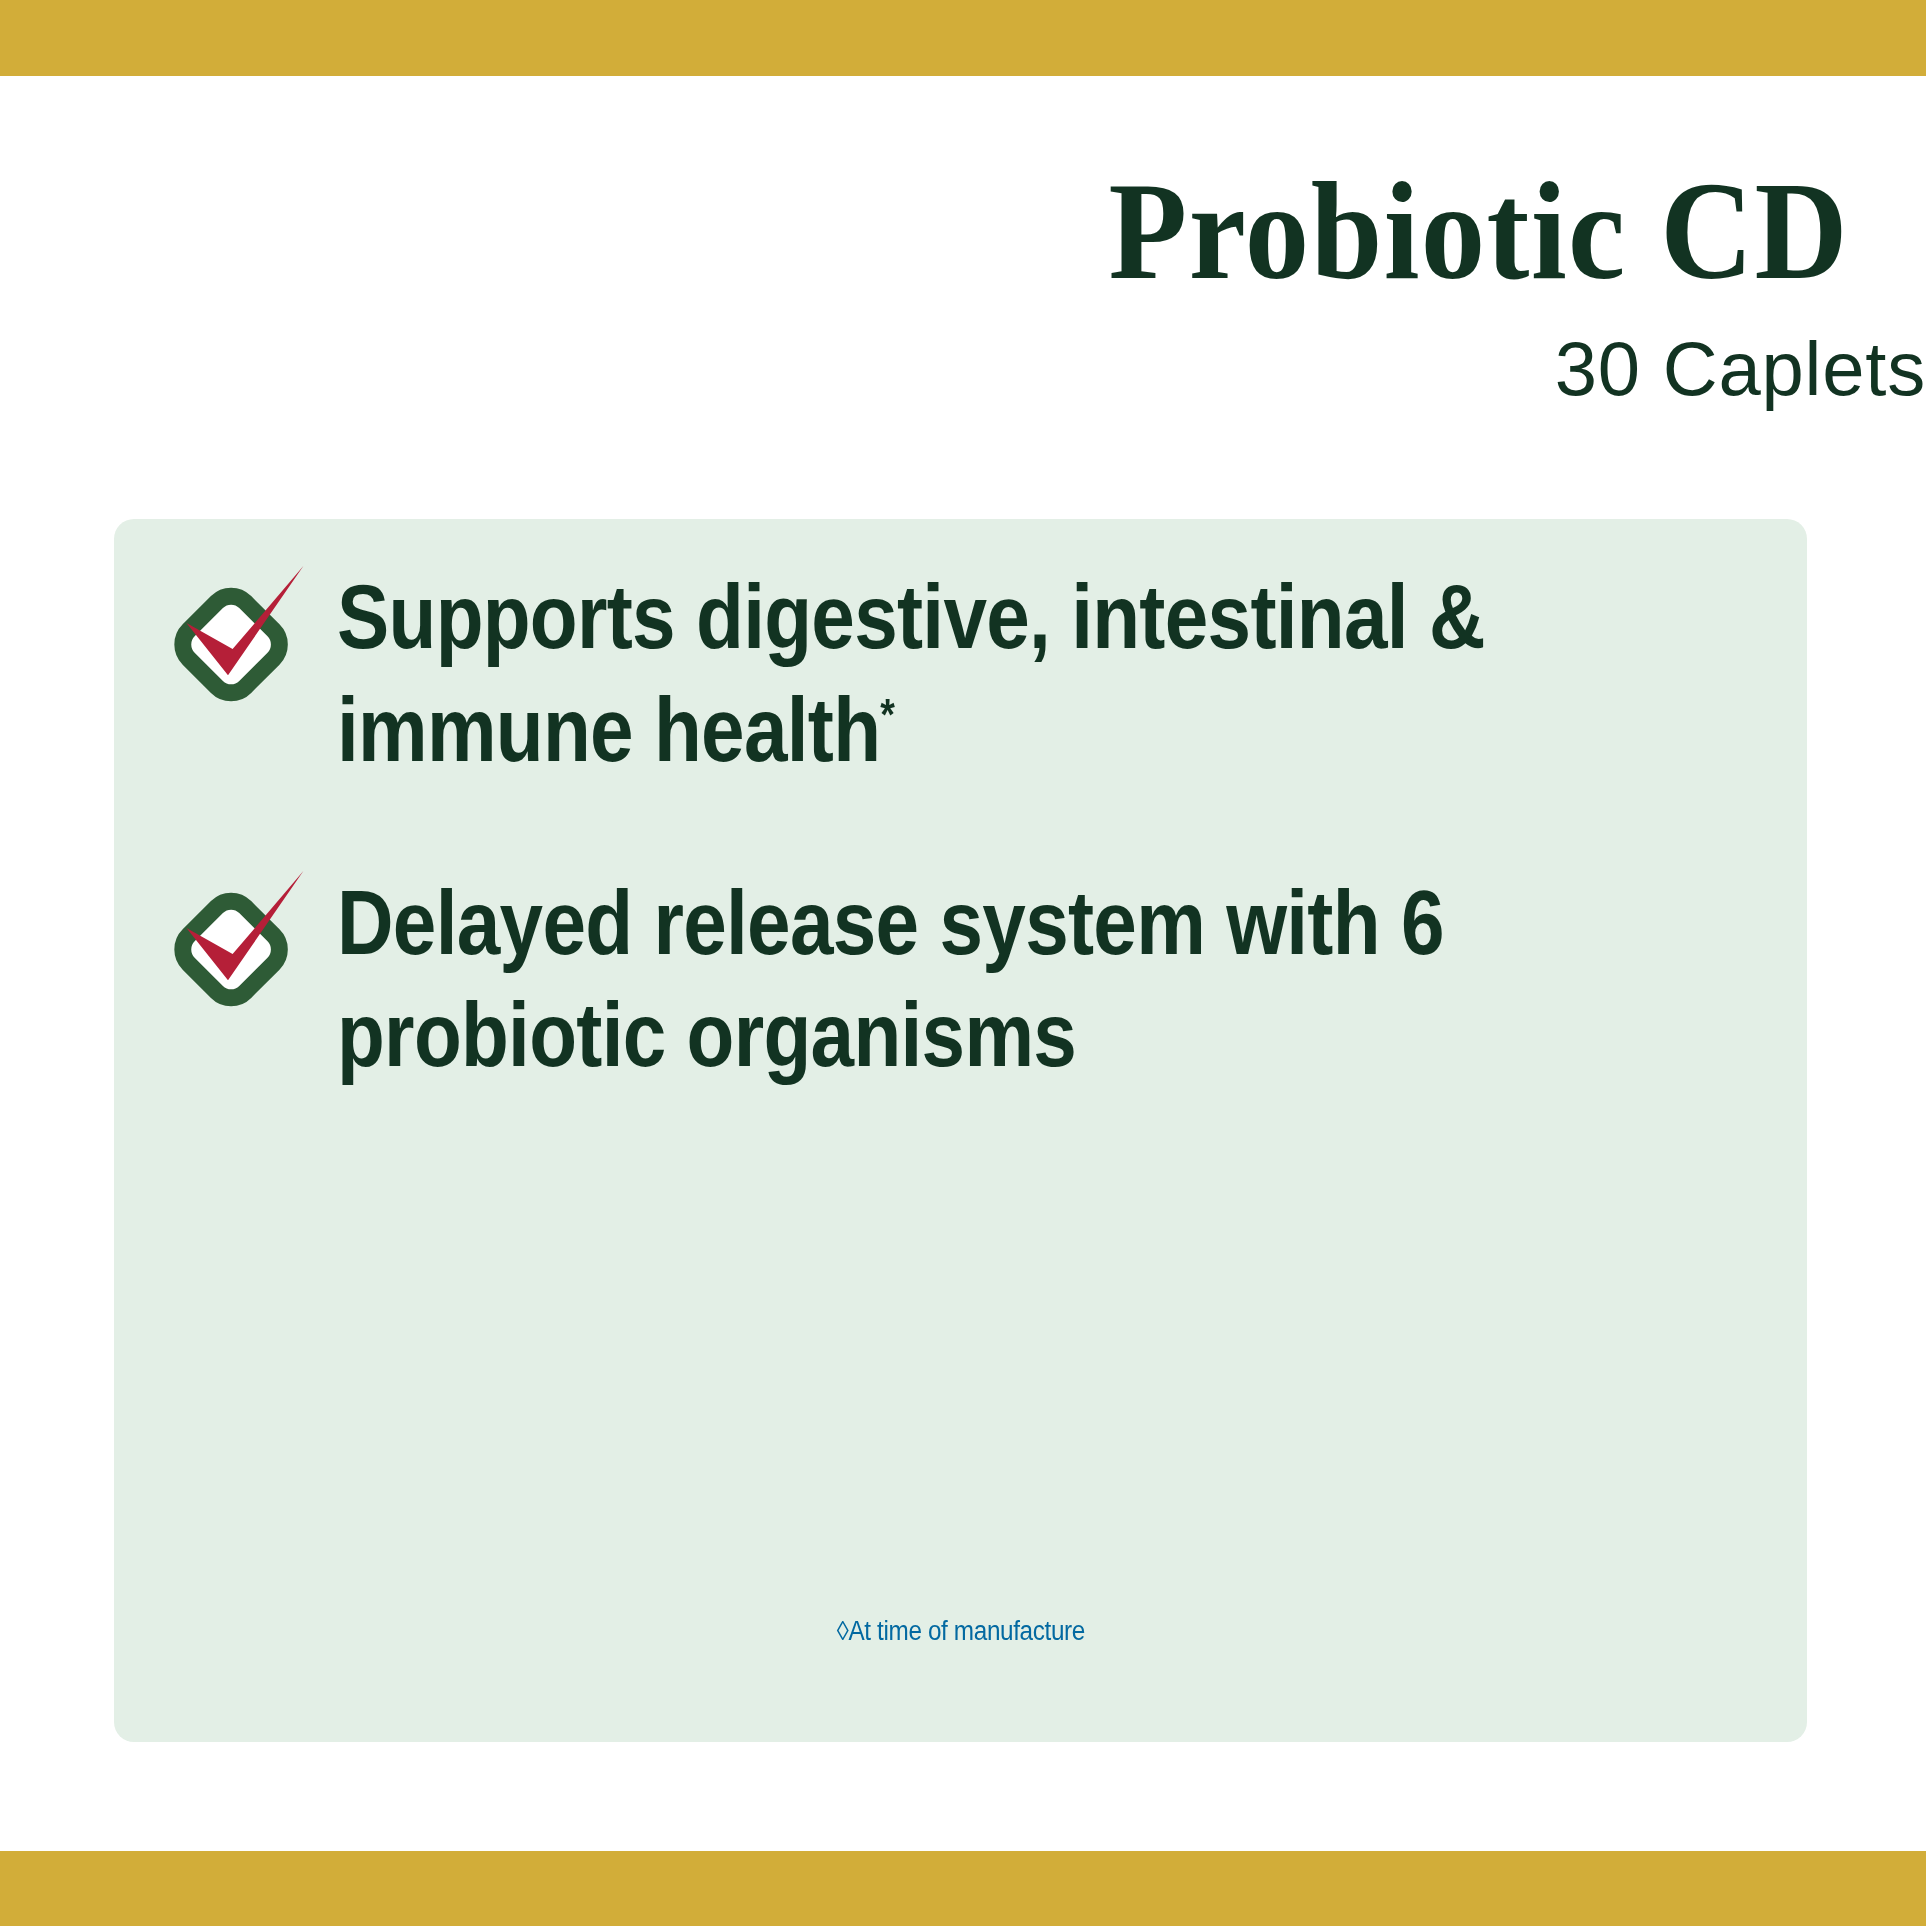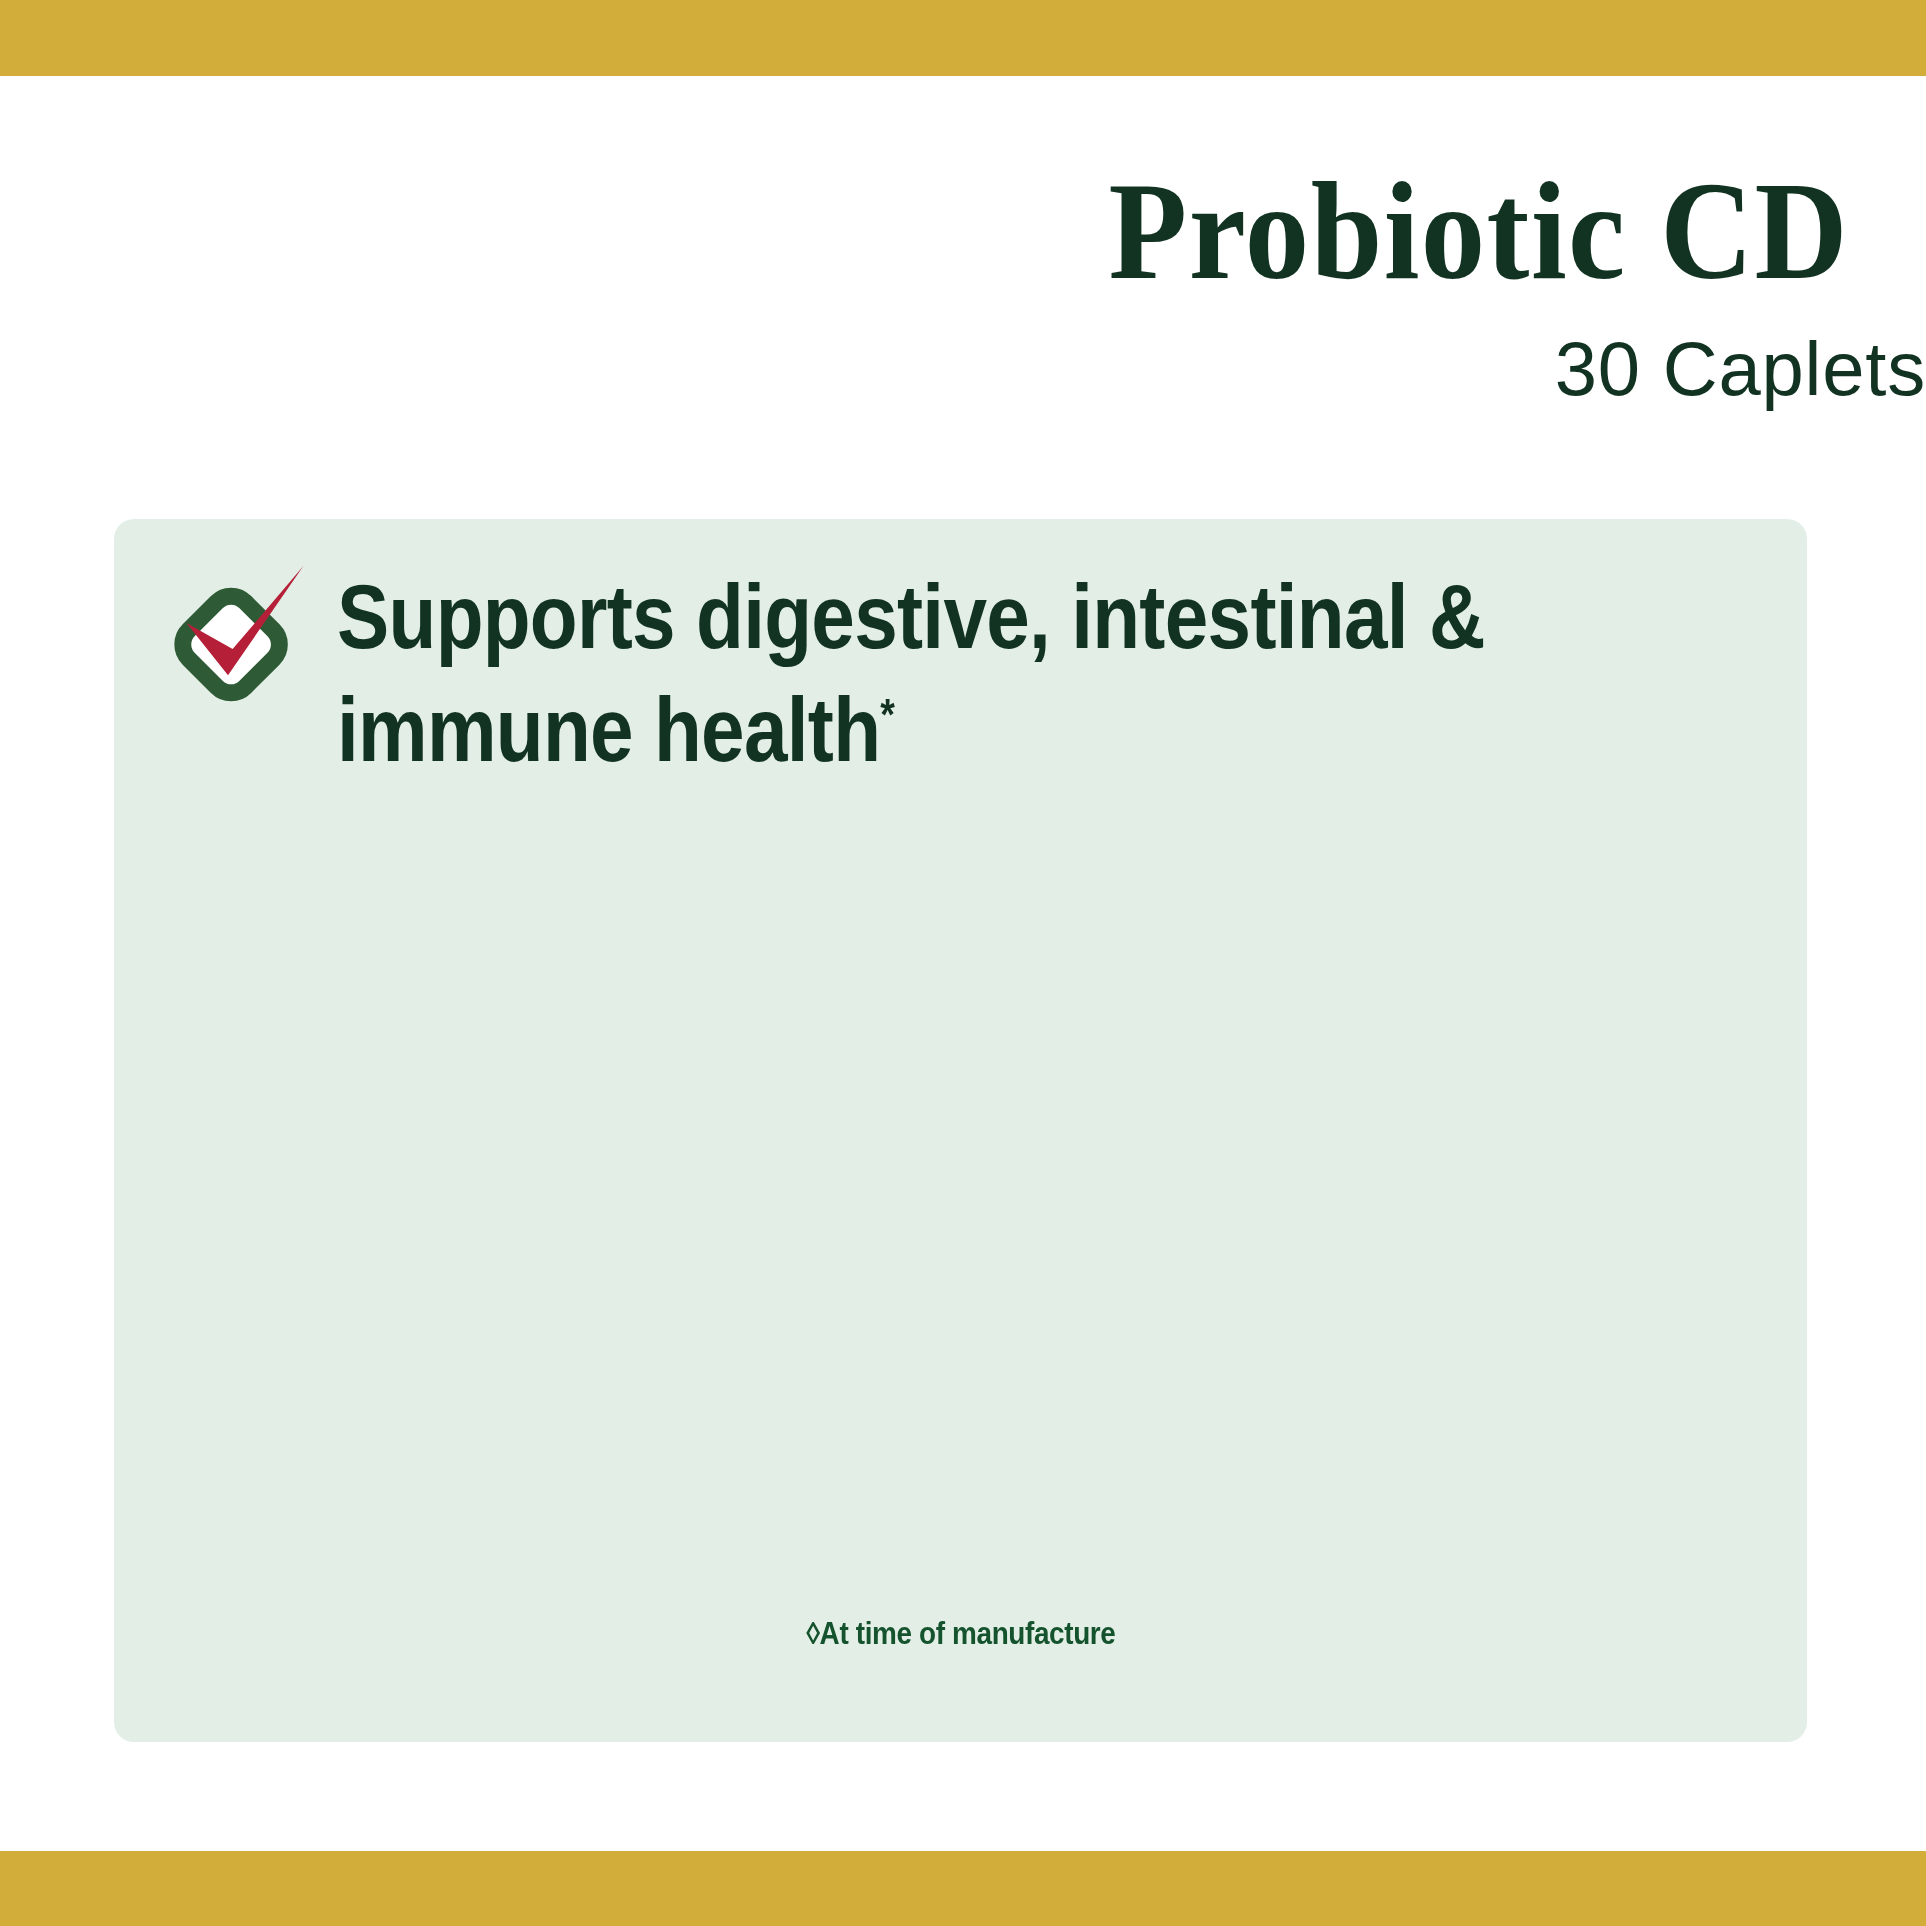--- a/index.html
+++ b/index.html
@@ -123,24 +123,24 @@
     font-weight: 400;
   }
 
   .footnote {
     position: absolute;
     left: 0;
     top: 1097px;
     width: 1693px;
     text-align: center;
     font-family: "Liberation Sans", sans-serif;
-    font-weight: 700;
-    font-size: 31px;
+    font-weight: 400;
+    font-size: 27px;
     letter-spacing: -0.4px;
-    color: #14532d;
+    color: #0369a1;
   }
   .footnote span { transform: scaleX(0.9); display: inline-block; }
 </style>
 </head>
 <body>
 
 <div class="page">
 
   <div class="bar-top"></div>
 
@@ -158,20 +158,31 @@
           <svg viewBox="0 0 182 178" xmlns="http://www.w3.org/2000/svg">
             <g transform="translate(6,26)">
               <rect x="24" y="24" width="104" height="104" rx="26" ry="26" transform="rotate(45 76 76)" fill="#ffffff" stroke="#2e5b36" stroke-width="22"></rect>
             </g>
             <path d="M 24 74 L 78 142 L 176 0 L 84 108 Z" fill="#b51f38"></path>
           </svg>
         </span>
         <span class="benefit-text"><span>Supports digestive, intestinal &amp; immune health</span><sup>*</sup></span>
       </li>
 
+      <li class="benefit">
+        <span class="check-icon">
+          <svg viewBox="0 0 182 178" xmlns="http://www.w3.org/2000/svg">
+            <g transform="translate(6,26)">
+              <rect x="24" y="24" width="104" height="104" rx="26" ry="26" transform="rotate(45 76 76)" fill="#ffffff" stroke="#2e5b36" stroke-width="22"></rect>
+            </g>
+            <path d="M 24 74 L 78 142 L 176 0 L 84 108 Z" fill="#b51f38"></path>
+          </svg>
+        </span>
+        <span class="benefit-text"><span>Delayed release system with 6 probiotic organisms</span><sup></sup></span>
+      </li>
 
 
     </ul>
 
     <div class="footnote"><span>◊At time of manufacture</span></div>
 
   </div>
 
   <div class="bar-bottom"></div>
 

